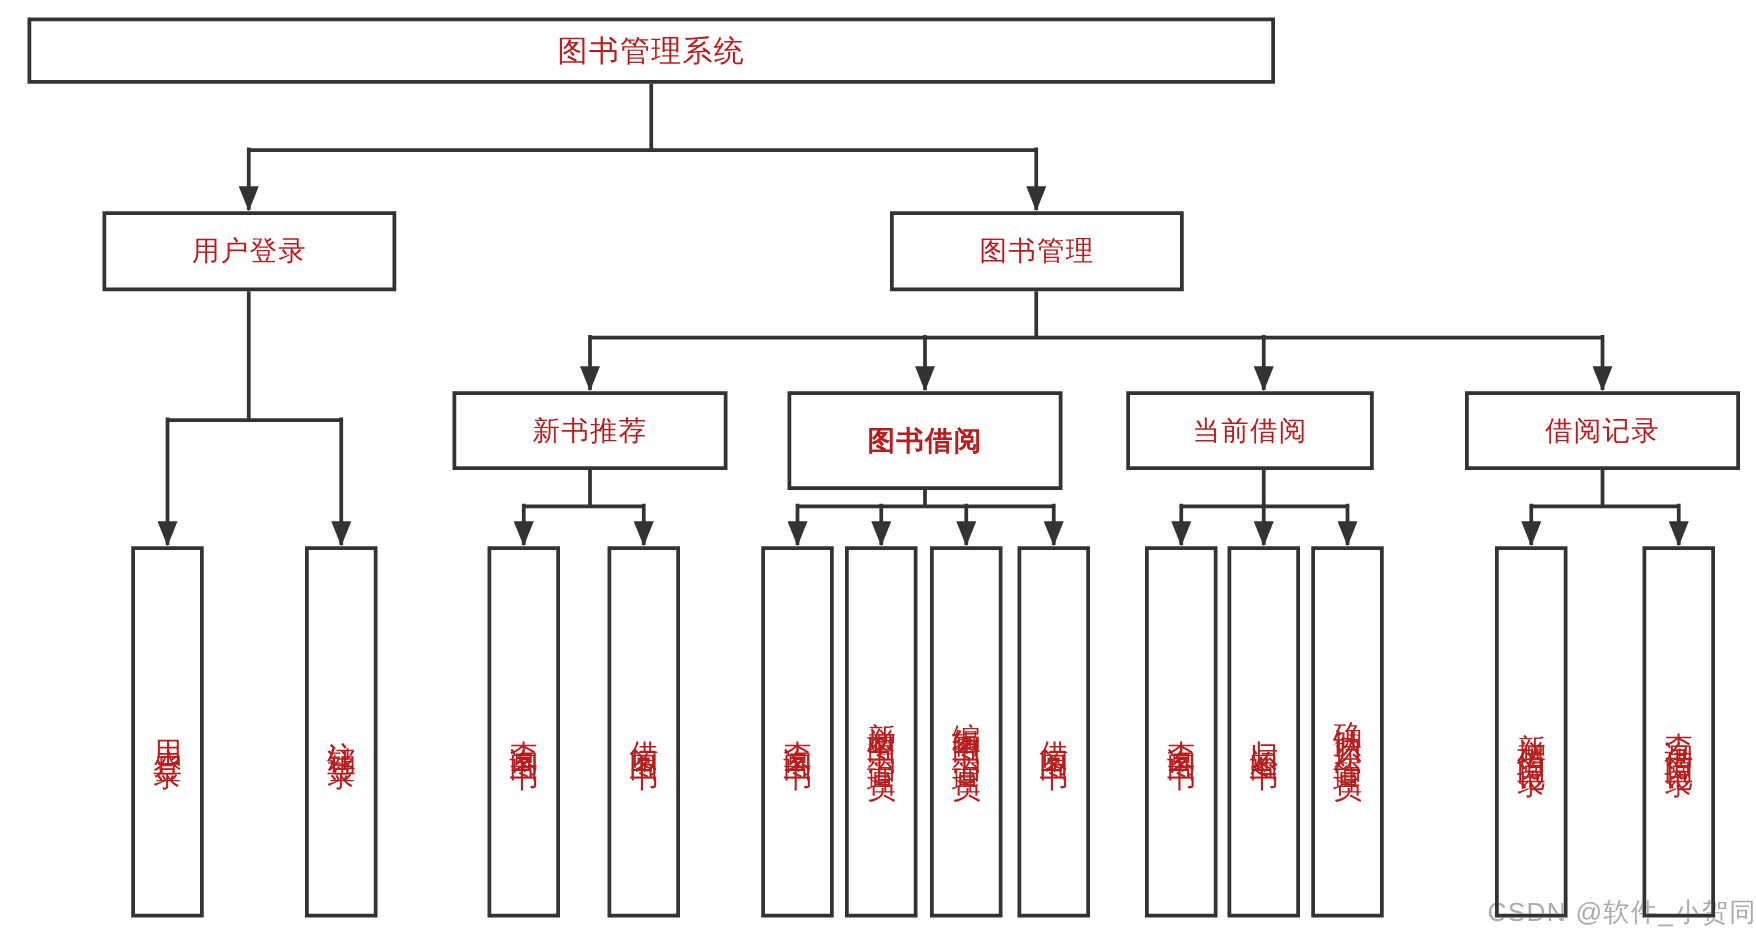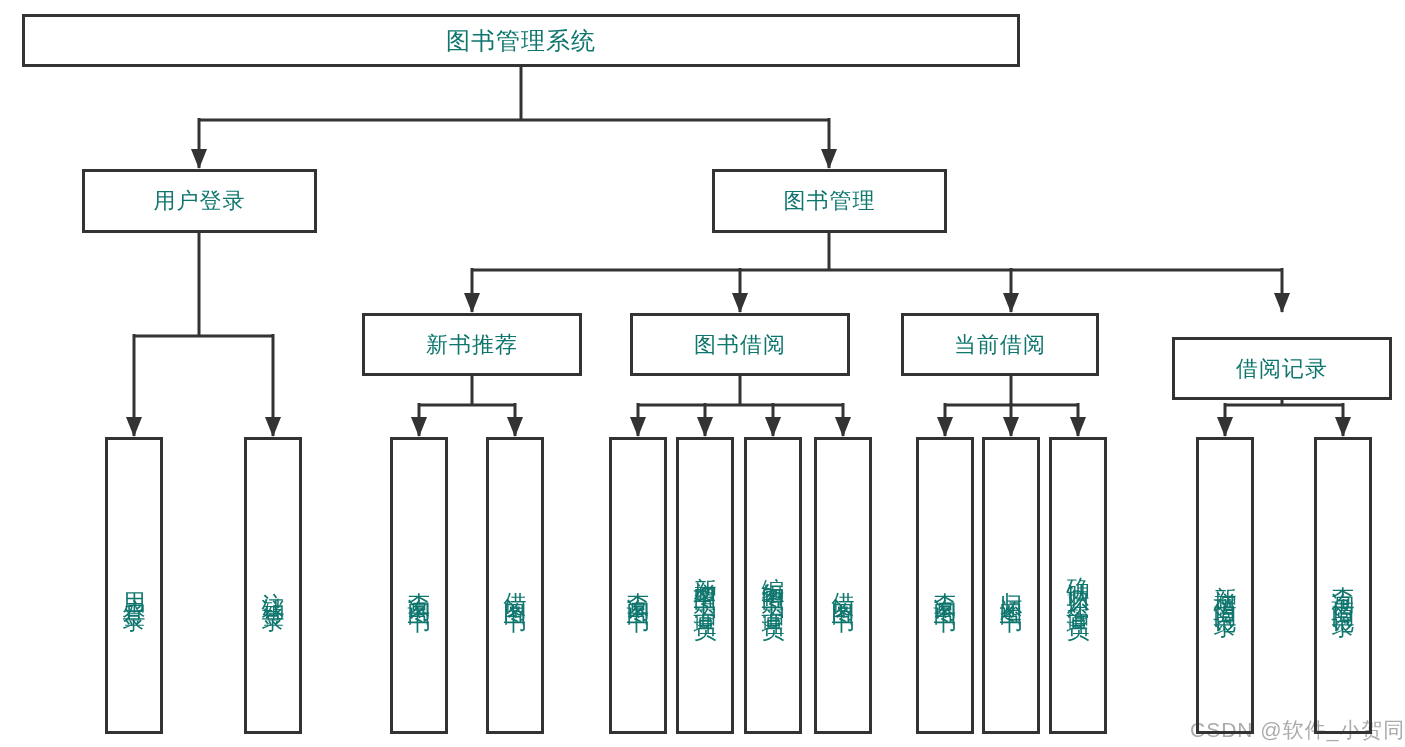--- a/index.html
+++ b/index.html
@@ -19,21 +19,21 @@
     pointer-events: none;
   }
   .node {
     position: absolute;
     box-sizing: border-box;
     background: #ffffff;
     border: 3px solid #333333;
     display: flex;
     align-items: center;
     justify-content: center;
-    color: #0f766e;
+    color: #b91c1c;
     z-index: 2;
     font-size: 22px;
     letter-spacing: 1px;
     white-space: nowrap;
   }
   .node.root  { font-size: 24px; }
   .node.leaf  { font-size: 23px; }
   .node.leaf .vtext {
     writing-mode: vertical-rl;
     text-orientation: mixed;
@@ -107,23 +107,23 @@
       <line x1="1343" y1="403" x2="1343" y2="436" marker-end="url(#arrowhead)"></line>
     </g>
   </svg>
 
   <div class="node root" style="left:22px; top:14px; width:998px; height:53px;">图书管理系统</div>
 
   <div class="node" style="left:82px; top:169px; width:235px; height:64px;">用户登录</div>
   <div class="node" style="left:712px; top:169px; width:235px; height:64px;">图书管理</div>
 
   <div class="node" style="left:362px; top:313px; width:220px; height:63px;">新书推荐</div>
-  <div class="node" style="left:630px; top:313px; width:220px; height:63px;">图书借阅</div>
+  <div class="node" style="left:630px; top:313px; width:220px; height:79px;font-weight:bold;">图书借阅</div>
   <div class="node" style="left:901px; top:313px; width:198px; height:63px;">当前借阅</div>
-  <div class="node" style="left:1172px; top:313px; width:220px; height:63px;margin-top:24px;">借阅记录</div>
+  <div class="node" style="left:1172px; top:313px; width:220px; height:63px;">借阅记录</div>
 
   <div class="node leaf" style="left:105px; top:437px; width:58px; height:297px;">
     <span class="vtext">用户登录</span>
   </div>
   <div class="node leaf" style="left:244px; top:437px; width:58px; height:297px;">
     <span class="vtext">注销登录</span>
   </div>
 
   <div class="node leaf" style="left:390px; top:437px; width:58px; height:297px;">
     <span class="vtext">查询图书</span>

